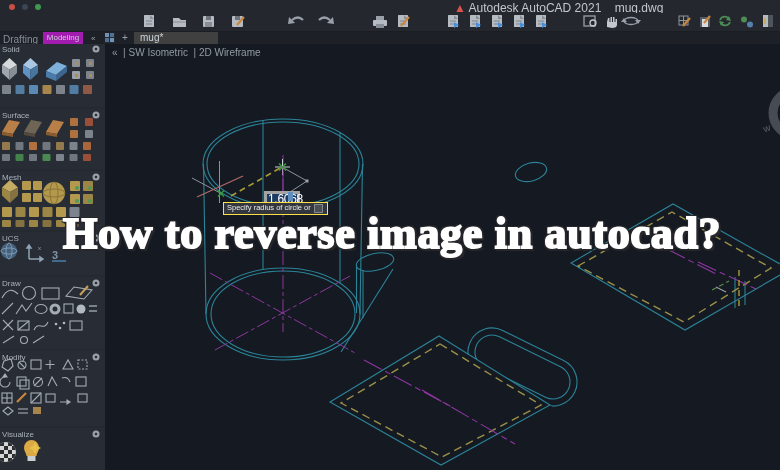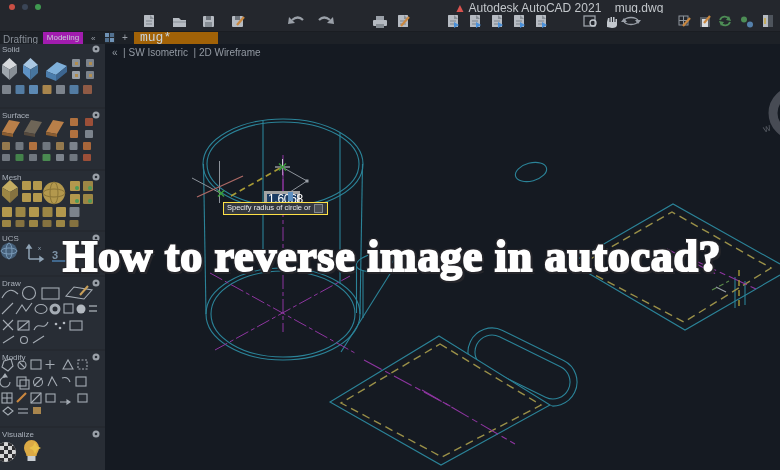--- a/index.html
+++ b/index.html
@@ -9,21 +9,21 @@
   #titlebar{left:0;top:0;width:780px;height:13px;background:#24272d;}
   #toolbar{left:0;top:13px;width:780px;height:18px;background:#24272d;border-bottom:1px solid #1a1d22;}
   #tabrow{left:0;top:32px;width:780px;height:12px;background:#1d2127;}
   .tl{width:6px;height:6px;border-radius:50%;top:4px;}
   #ttext{top:1px;left:454px;color:#c3c7cb;font-size:12px;width:312px;}
   #vplabel{left:112px;top:47px;color:#939aa3;font-size:10px;letter-spacing:0px;}
   #bigtext{left:63px;top:212px;z-index:30;transform-origin:0 0;
     font-family:"Liberation Serif",serif;font-weight:bold;font-size:44px;line-height:1;
     color:#ffffff;letter-spacing:0.7px;white-space:nowrap;
     -webkit-text-stroke:2px #ffffff;
-    text-shadow:3px 3px 0 #26262b,-2px -2px 0 #26262b,2px -2px 0 #26262b,-2px 2px 0 #26262b,0 3px 0 #26262b,3px 0 0 #26262b;margin-top:23px;}
+    text-shadow:3px 3px 0 #26262b,-2px -2px 0 #26262b,2px -2px 0 #26262b,-2px 2px 0 #26262b,0 3px 0 #26262b,3px 0 0 #26262b;}
   #valuebox{left:264px;top:191px;width:29px;height:10px;background:#1c3c63;border:3px solid #a3a3a3;
     color:#fff;font-size:12px;line-height:10px;padding-left:1px;letter-spacing:-0.3px;}
   #valcursor{left:288px;top:192px;width:5px;height:9px;background:#5e8fc0;}
   #tooltip{left:223px;top:202px;width:100px;height:11px;background:#33373d;border:1px solid #fde047;
     color:#e9ebee;font-size:7.5px;line-height:10px;padding-left:3px;}
   #tooltipbtn{left:314px;top:204px;width:7px;height:7px;background:#4a4e55;border:1px solid #83888f;}
 </style>
 </head>
 <body>
 
@@ -198,21 +198,21 @@
   <div class="abs" style="left:3px;top:2px;color:#878e97;font-size:10px;">Drafting</div>
   <div class="abs" style="left:43px;top:0;width:40px;height:12px;background:#a21caf;color:#c6ccd4;font-size:8px;text-align:center;line-height:12px;">Modeling</div>
   <div class="abs" style="left:91px;top:2px;color:#9aa0a8;font-size:8px;">«</div>
   <div class="abs" style="left:105px;top:1px;width:10px;height:10px;background:#242a31;">
     <div class="abs" style="left:0;top:0;width:4px;height:4px;background:#6f92b5"></div>
     <div class="abs" style="left:5px;top:0;width:4px;height:4px;background:#51708f"></div>
     <div class="abs" style="left:0;top:5px;width:4px;height:4px;background:#51708f"></div>
     <div class="abs" style="left:5px;top:5px;width:4px;height:4px;background:#6f92b5"></div>
   </div>
   <div class="abs" style="left:122px;top:0px;color:#9aa0a8;font-size:10px;">+</div>
-  <div class="abs" style="left:134px;top:0;width:84px;height:12px;background:#a16207;color:#c9d2da;font-size:13px;line-height:12px;padding-left:6px;box-sizing:border-box;font-family:Liberation Mono, monospace;">mug*</div>
+  <div class="abs" style="left:134px;top:0;width:84px;height:12px;background:#404040;color:#c9d2da;font-size:10px;line-height:12px;padding-left:6px;box-sizing:border-box;">mug*</div>
 </div>
 <div class="abs" id="vplabel">« &nbsp;| SW Isometric &nbsp;| 2D Wireframe</div>
 
 <svg class="abs" width="105" height="426" viewBox="0 0 105 426" style="left:0;top:44px">
 <rect x="0" y="0" width="105" height="426" fill="#282d35"></rect>
 <text x="2" y="8" font-size="8" fill="#a9b0ba" font-family="Liberation Sans">Solid</text>
 <circle cx="96" cy="5" r="3.5" fill="#9aa0a8"></circle>
     <circle cx="96" cy="5" r="1.3" fill="#282d35"></circle>
 <line x1="0" y1="64" x2="105" y2="64" stroke="#22262c" stroke-width="1"></line>
 <text x="2" y="74" font-size="8" fill="#a9b0ba" font-family="Liberation Sans">Surface</text>

